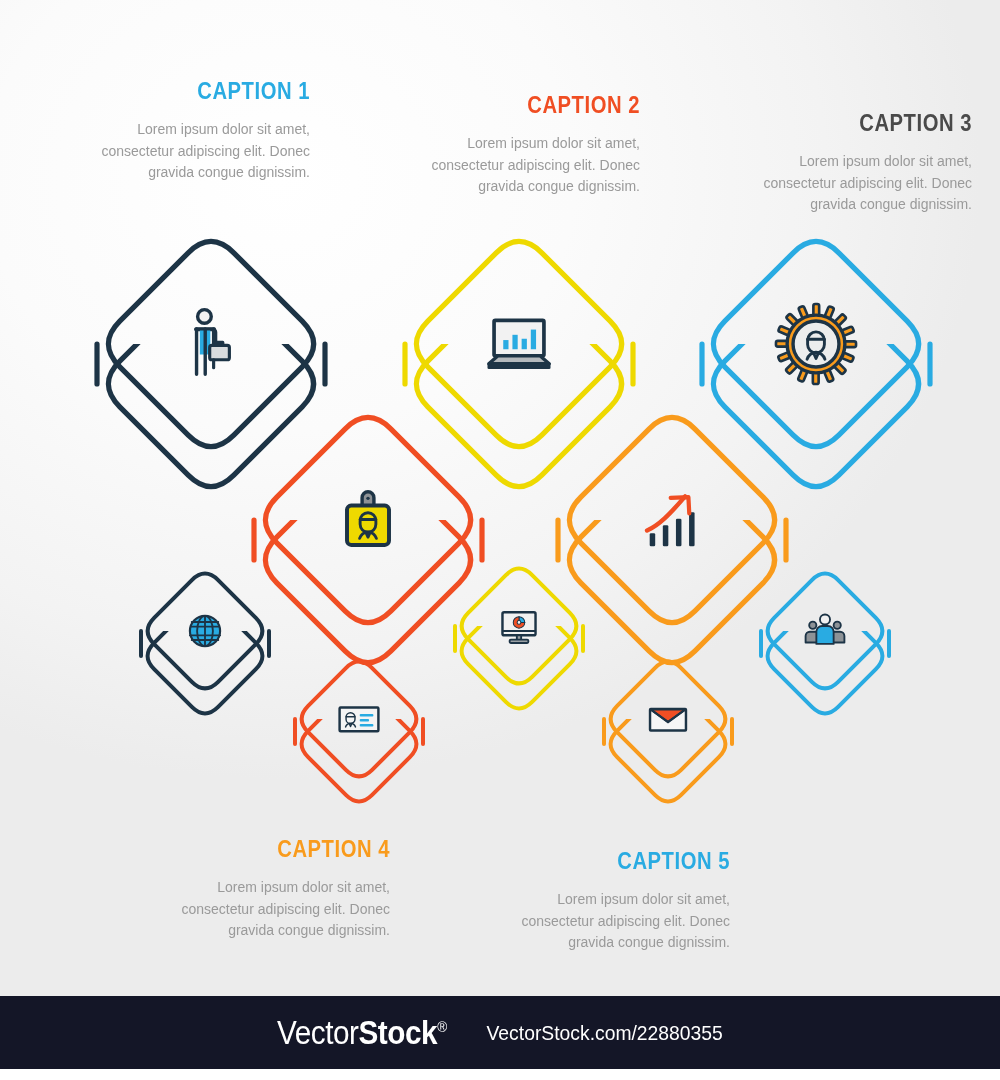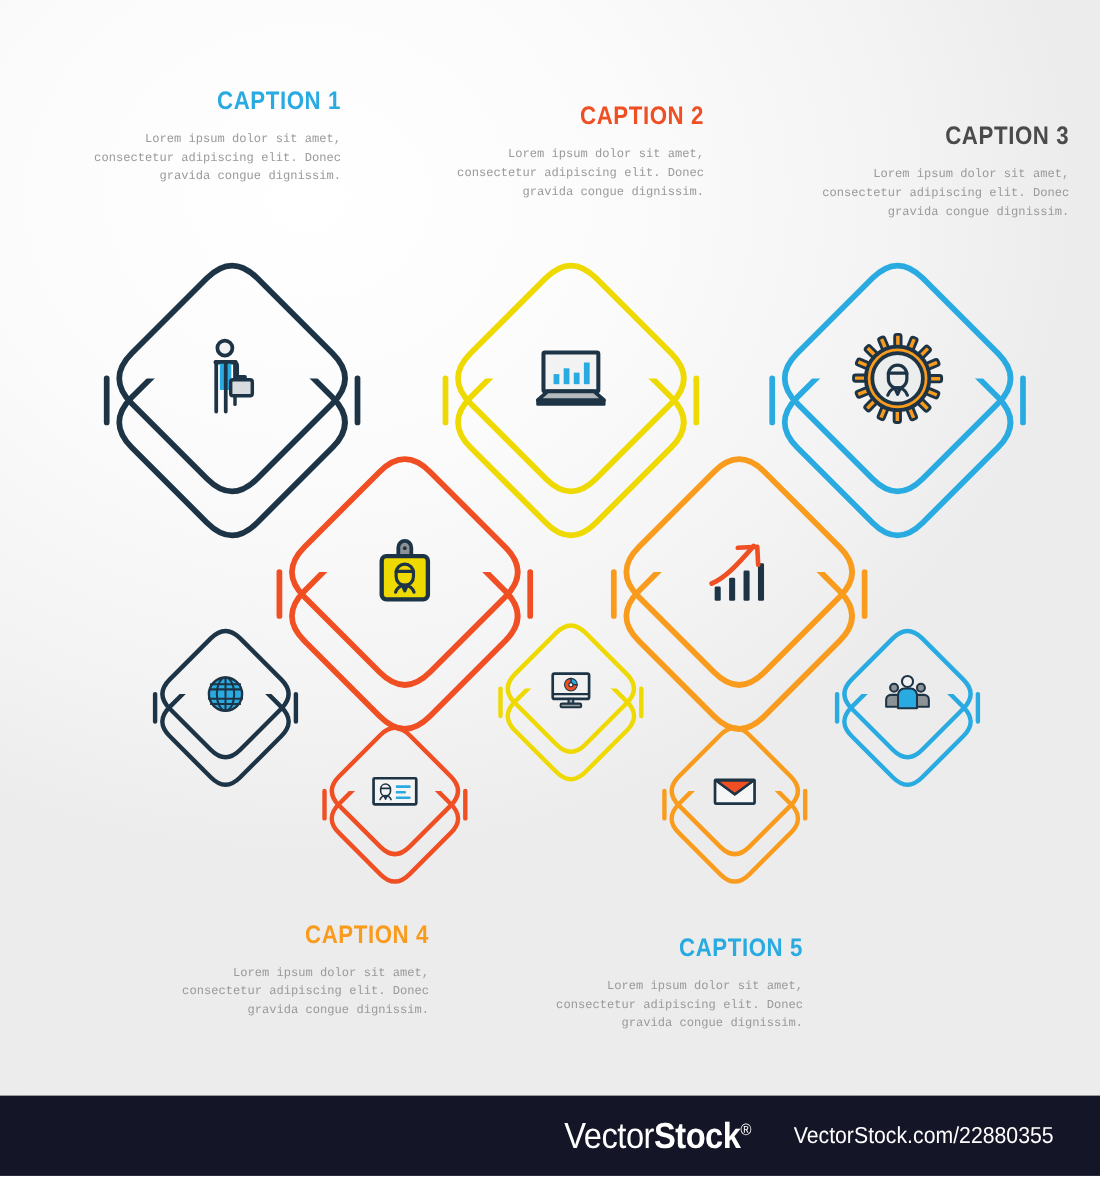--- a/index.html
+++ b/index.html
@@ -35,24 +35,24 @@
     font-size: 23px;
     font-weight: 700;
     letter-spacing: 0.6px;
     margin-bottom: 14px;
     transform: scaleX(0.88);
     transform-origin: left center;
     white-space: nowrap;
   }
   .caption.right h3 { transform-origin: right center; }
   .caption p {
-    font-size: 11px;
+    font-size: 14px;
     line-height: 1.55;
     color: #9a9a9a;
-    font-family: Liberation Mono, monospace;
+    font-family: Liberation Sans, sans-serif;
   }
   .caption.right { text-align: right; }
 
   #cap1 { left: 80px;  top: 78px;  }
   #cap2 { left: 410px; top: 92px;  }
   #cap3 { left: 742px; top: 78px; margin-top: 32px;  }
   #cap4 { left: 160px; top: 836px; }
   #cap5 { left: 500px; top: 836px; margin-top: 12px; }
 
   
@@ -73,21 +73,21 @@
   
   #footer {
     position: absolute;
     left: 0;
     top: 996px;
     width: 1000px;
     height: 73px;
     background: #141627;
     display: flex;
     align-items: center;
-    justify-content: flex-end;
+    justify-content: center;
     padding: 0 42px;
   }
   #vs-logo {
     color: #ffffff;
     font-size: 33px;
     letter-spacing: -0.5px;
     font-family: "Liberation Sans Narrow", "Liberation Sans", sans-serif;
     white-space: nowrap;
     transform: scaleX(0.9);
     transform-origin: left center;

